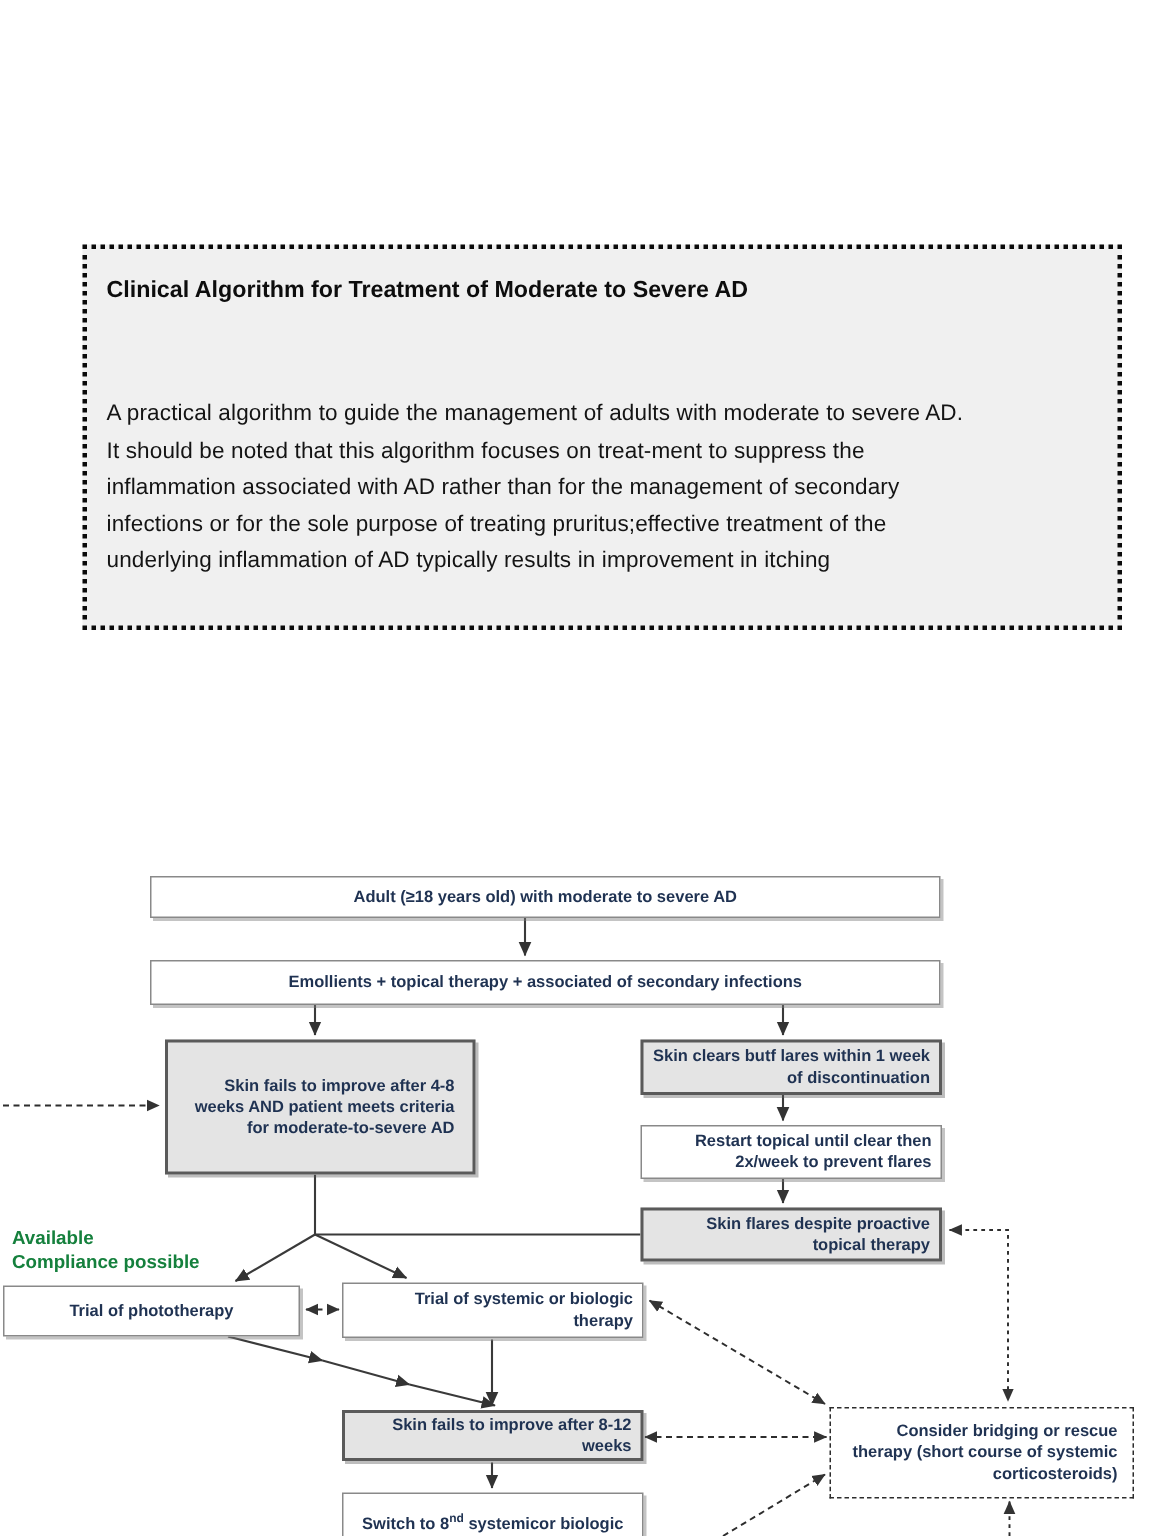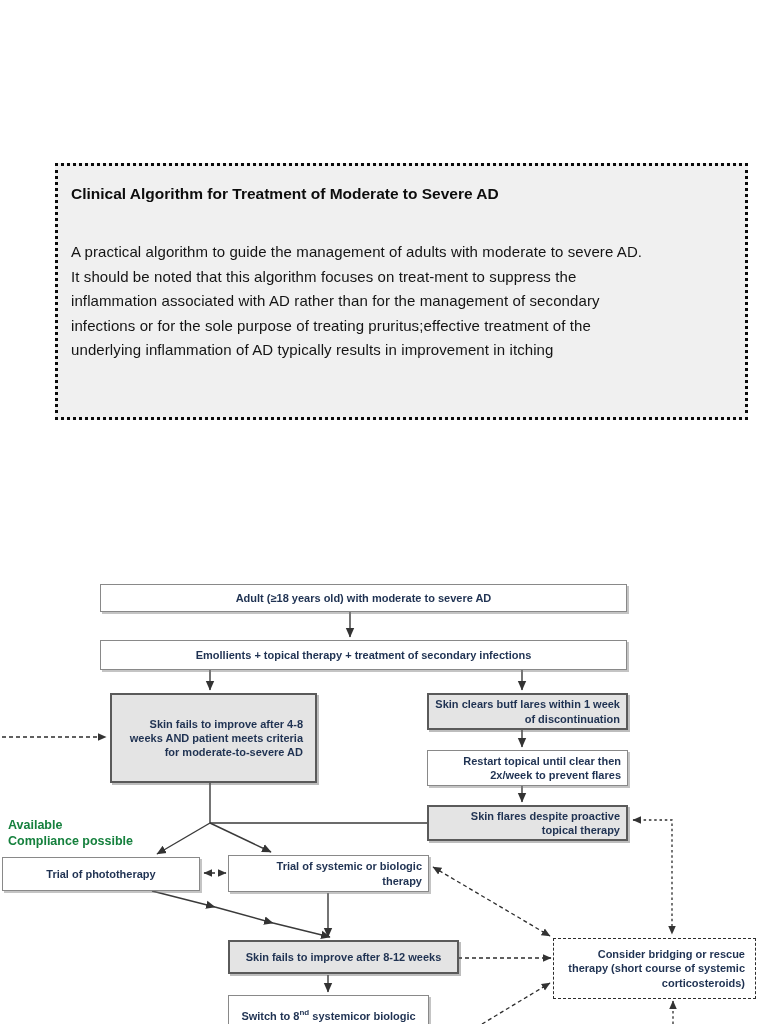--- a/index.html
+++ b/index.html
@@ -3,21 +3,21 @@
 <meta charset="utf-8">
 <style>
   html,body{margin:0;padding:0;background:#fff;}
   .page{position:relative;width:768px;height:1024px;background:#ffffff;overflow:hidden;
         font-family:"Liberation Sans",sans-serif;}
   
   .info-box{position:absolute;left:55px;top:163px;width:693px;height:257px;
             box-sizing:border-box;border:3px dotted #0a0a0a;background:#f0f0f0;
             padding:18px 13px;}
   .info-title{font-size:15.5px;font-weight:bold;color:#0d0d0d;line-height:20px;margin:0;}
-  .info-body{font-size:15px;color:#141414;line-height:24.5px;margin-top:36px;
+  .info-body{font-size:15px;color:#141414;line-height:24.5px;margin-top:60px;
              white-space:pre-line;letter-spacing:0.1px;}
   
   svg.connectors{position:absolute;left:0;top:0;z-index:1;}
   .node{position:absolute;z-index:2;display:flex;align-items:center;justify-content:center;
         text-align:right;box-sizing:border-box;padding:2px 6px;
         font-size:11px;font-weight:bold;line-height:1.3;color:#1f3252;
         background:#ffffff;border:1.5px solid #898989;
         box-shadow:2px 2px 0 rgba(125,125,125,0.45);}
   .node.gray{background:#e4e4e4;border:2px solid #5a5a5a;box-shadow:2px 2px 0 rgba(90,90,90,0.4);}
   .node.dashed{border:1.6px dashed #2d2d2d;box-shadow:none;background:#ffffff;}
@@ -68,38 +68,38 @@
       <path d="M433 867 L550 936" marker-start="url(#arr)" marker-end="url(#arr)"></path>
       <path d="M430 958 L551 958" marker-start="url(#arr)" marker-end="url(#arr)"></path>
       <path d="M633 820 L672 820 L672 934" stroke-dasharray="2.5 2.8" marker-start="url(#arr)" marker-end="url(#arr)"></path>
       <path d="M482 1024 L550 983" marker-end="url(#arr)"></path>
       <path d="M673 1024 L673 1001" stroke-dasharray="2.5 2.8" marker-end="url(#arr)"></path>
     </g>
   </svg>
 
   <div class="node" style="left:100px;top:584px;width:527px;height:28px">Adult (≥18 years old) with moderate to severe AD</div>
 
-  <div class="node" style="left:100px;top:640px;width:527px;height:30px">Emollients + topical therapy + treatment of secondary infections</div>
+  <div class="node" style="left:100px;top:640px;width:527px;height:30px">Emollients + topical therapy + associated of secondary infections</div>
 
   <div class="node gray" style="left:110px;top:693px;width:207px;height:90px;padding:4px 12px">Skin fails to improve after 4-8 weeks AND patient meets criteria for moderate-to-severe AD</div>
 
   <div class="node gray" style="left:427px;top:693px;width:201px;height:37px">Skin clears butf lares within 1 week of discontinuation</div>
 
   <div class="node" style="left:427px;top:750px;width:201px;height:36px">Restart topical until clear then 2x/week to prevent flares</div>
 
   <div class="node gray" style="left:427px;top:805px;width:201px;height:36px">Skin flares despite proactive topical therapy</div>
 
   <div class="flow-label">Available
 Compliance possible</div>
 
   <div class="node" style="left:228px;top:855px;width:201px;height:37px">Trial of systemic or biologic therapy</div>
 
   <div class="node" style="left:2px;top:857px;width:198px;height:34px">Trial of phototherapy</div>
 
-  <div class="node gray" style="left:228px;top:940px;width:231px;height:34px">Skin fails to improve after 8-12 weeks</div>
+  <div class="node gray" style="left:228px;top:940px;width:201px;height:34px">Skin fails to improve after 8-12 weeks</div>
 
   <div class="node" style="left:228px;top:995px;width:201px;height:42px">
     <span><span>Switch to 8</span><sup>nd</sup><span> systemicor biologic</span></span>
   </div>
 
   <div class="node dashed" style="left:553px;top:938px;width:203px;height:61px;padding:4px 10px">Consider bridging or rescue therapy (short course of systemic corticosteroids)</div>
 
 </div>
 
 </body></html>

